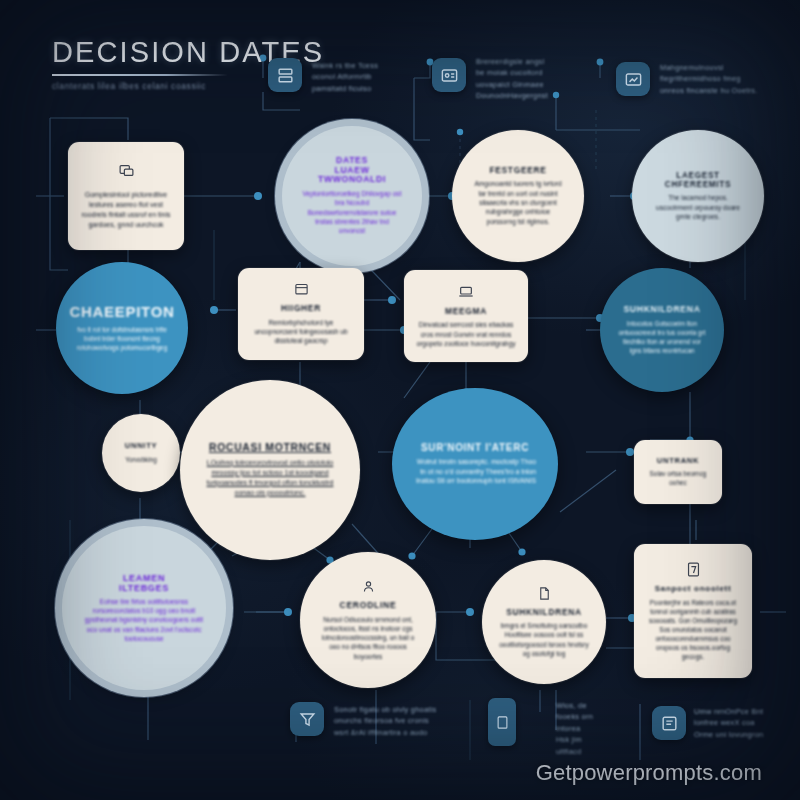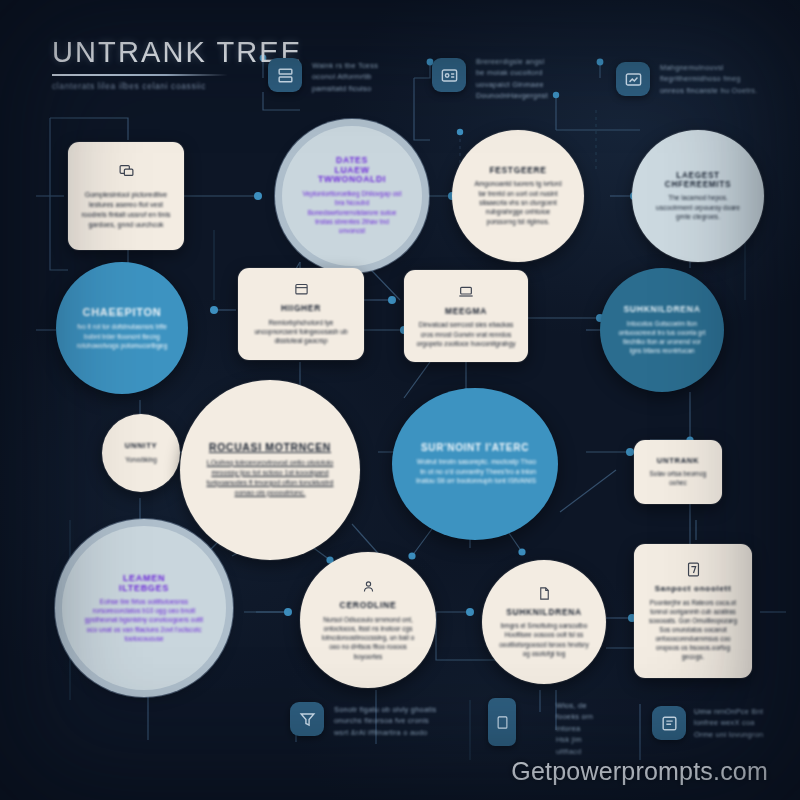--- a/index.html
+++ b/index.html
@@ -60,22 +60,22 @@
         background:#2e5f80;display:flex;align-items:center;justify-content:center;
         box-shadow:0 2px 7px rgba(0,0,0,.42);}
   .chip svg{display:block;}
   .chip-note{position:absolute;font-size:7.4px;line-height:1.55;
         color:#8fa6bd;letter-spacing:.25px;filter:blur(1.05px);}
 
   
   .n-icon{display:block;margin-bottom:3px;opacity:.85;}
 
   
-  .watermark{position:absolute;right:32px;bottom:14px;
-        font-size:25px;color:#e8eef5;letter-spacing:.2px;
+  .watermark{position:absolute;right:38px;bottom:14px;
+        font-size:22px;color:#e8eef5;letter-spacing:.2px;
         text-shadow:0 0 6px rgba(0,0,0,.7);}
 
   
   .vignette{position:absolute;inset:0;pointer-events:none;
         box-shadow:inset 0 0 110px 22px rgba(5,10,20,.62);}
 </style>
 </head>
 <body>
 
 <div id="stage">
@@ -190,21 +190,21 @@
       <circle cx="330" cy="560" r="3.6"></circle>
         <circle cx="412" cy="556" r="3.6"></circle>
       <circle cx="200" cy="560" r="3.6"></circle>
         <circle cx="522" cy="552" r="3.6"></circle>
       <circle cx="690" cy="440" r="3.6"></circle>
       <circle cx="460" cy="132" r="3.2"></circle>
         <circle cx="556" cy="95" r="3.2"></circle>
     </g>
   </svg>
 
-  <div class="title">UNTRANK TREE</div>
+  <div class="title">DECISION DATES</div>
   <div class="title-rule"></div>
   <div class="subtitle">clanterats lilea ilbes celani coassiic</div>
 
   <div class="chip" style="left:268px;top:58px;">
     <svg width="19" height="19" viewBox="0 0 24 24" fill="none" stroke="#cfe2f0" stroke-width="1.8">
       <rect x="4" y="4" width="16" height="6" rx="1"></rect>
         <rect x="4" y="14" width="16" height="6" rx="1"></rect>
     </svg>
   </div>
   <div class="chip-note" style="left:312px;top:60px;width:96px;white-space:pre-line;">Waink rs tbe Tcess
@@ -254,21 +254,21 @@
     <div class="n-body blur-m" style="font-size:6.6px;">Amgonoantd tuorers tg ivrtord tar trentd on uort oot nusint silaaecrla vhs sn cturgcent nubgrahrgge onhtoioe porssorng tst riglmos.</div>
   </div>
 
   <div class="node circle fill-pale2" style="left:632px;top:130px;width:132px;height:132px;padding:0 18px;">
     <div class="n-head blur-s" style="font-size:8.2px;white-space:pre-line;">LAEGEST
 CHFEREEMITS</div>
     <div class="n-body blur-m" style="font-size:6.6px;">The lacamod hepos. uscootrment orpouesy doare grnte ctegroes.</div>
   </div>
 
   <div class="node circle fill-blue" style="left:56px;top:262px;width:132px;height:132px;padding:0 19px;">
-    <div class="n-head blur-s" style="font-size:11px;">CHAEEPITON</div>
+    <div class="n-head blur-s" style="font-size:15px;">CHAEEPITON</div>
     <div class="n-body blur-m" style="font-size:6.5px;">fvo lt rot tor dofstnutasnsrs trtfe bobnt trder ttooncnt ttecng rotohowotvogs potomucorlbgeg</div>
   </div>
 
   <div class="node card fill-cream" style="left:238px;top:268px;width:126px;height:92px;padding:7px 11px;">
     <span class="n-icon">
       <svg width="15" height="15" viewBox="0 0 24 24" fill="none" stroke="#20293a" stroke-width="1.8">
         <rect x="3" y="4" width="18" height="15" rx="1.6"></rect>
           <path d="M3 9h18"></path>
       </svg>
     </span>

